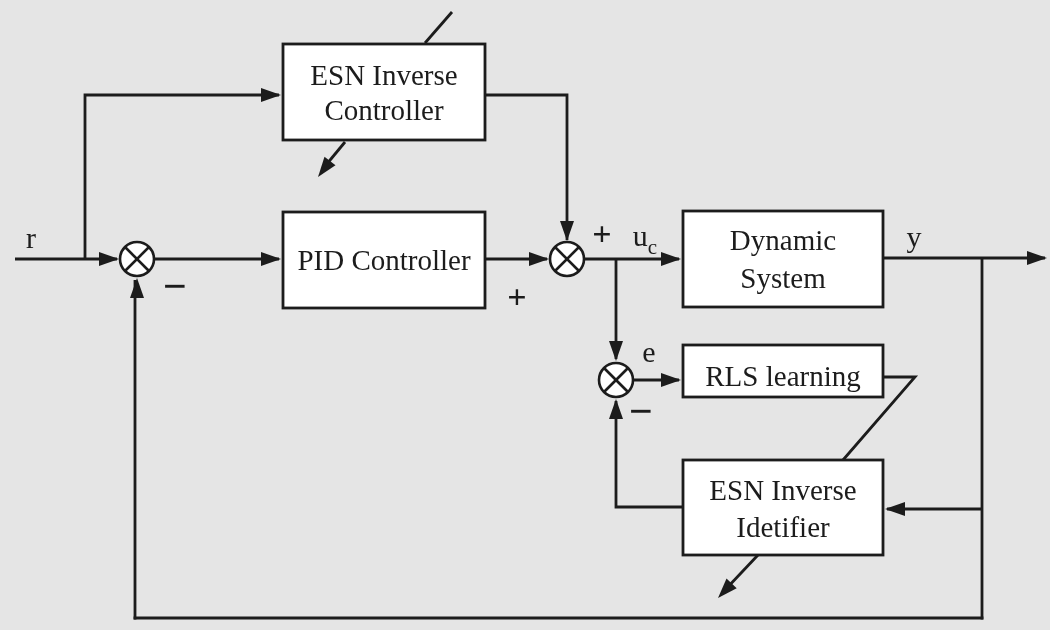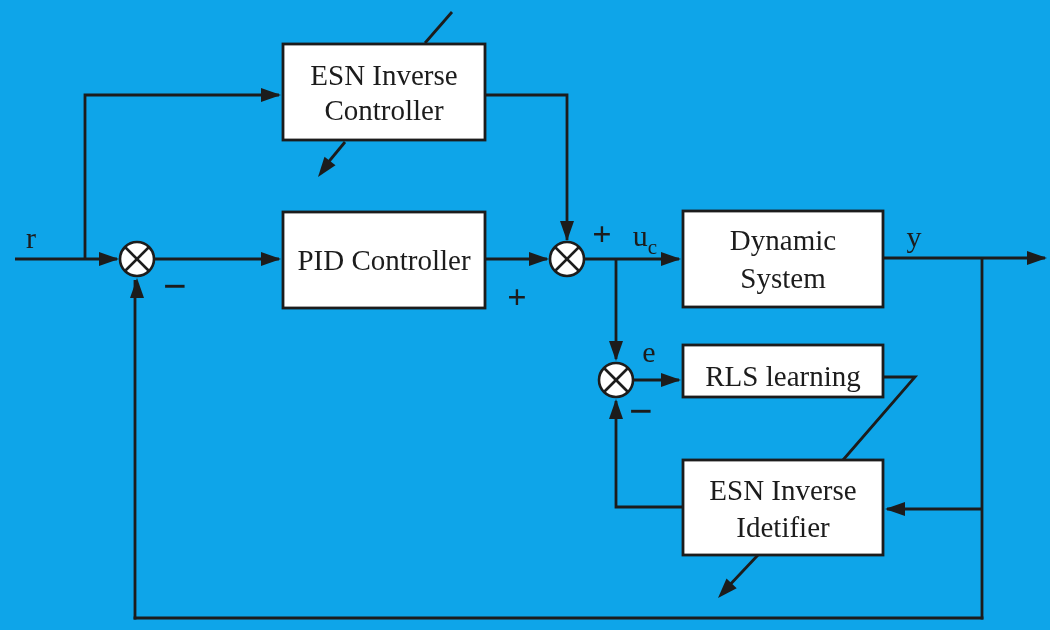--- a/index.html
+++ b/index.html
@@ -8,21 +8,21 @@
     background: #ffffff;
     width: 1050px;
     height: 630px;
     overflow: hidden;
     font-family: "Liberation Serif", serif;
   }
   .diagram-stage {
     position: relative;
     width: 1050px;
     height: 630px;
-    background: #0ea5e9;
+    background: #e5e5e5;
   }
   svg { display: block; }
   .wire {
     stroke: #1c1c1c;
     stroke-width: 2.8;
     fill: none;
   }
   .arrowhead {
     fill: #1c1c1c;
     stroke: none;

